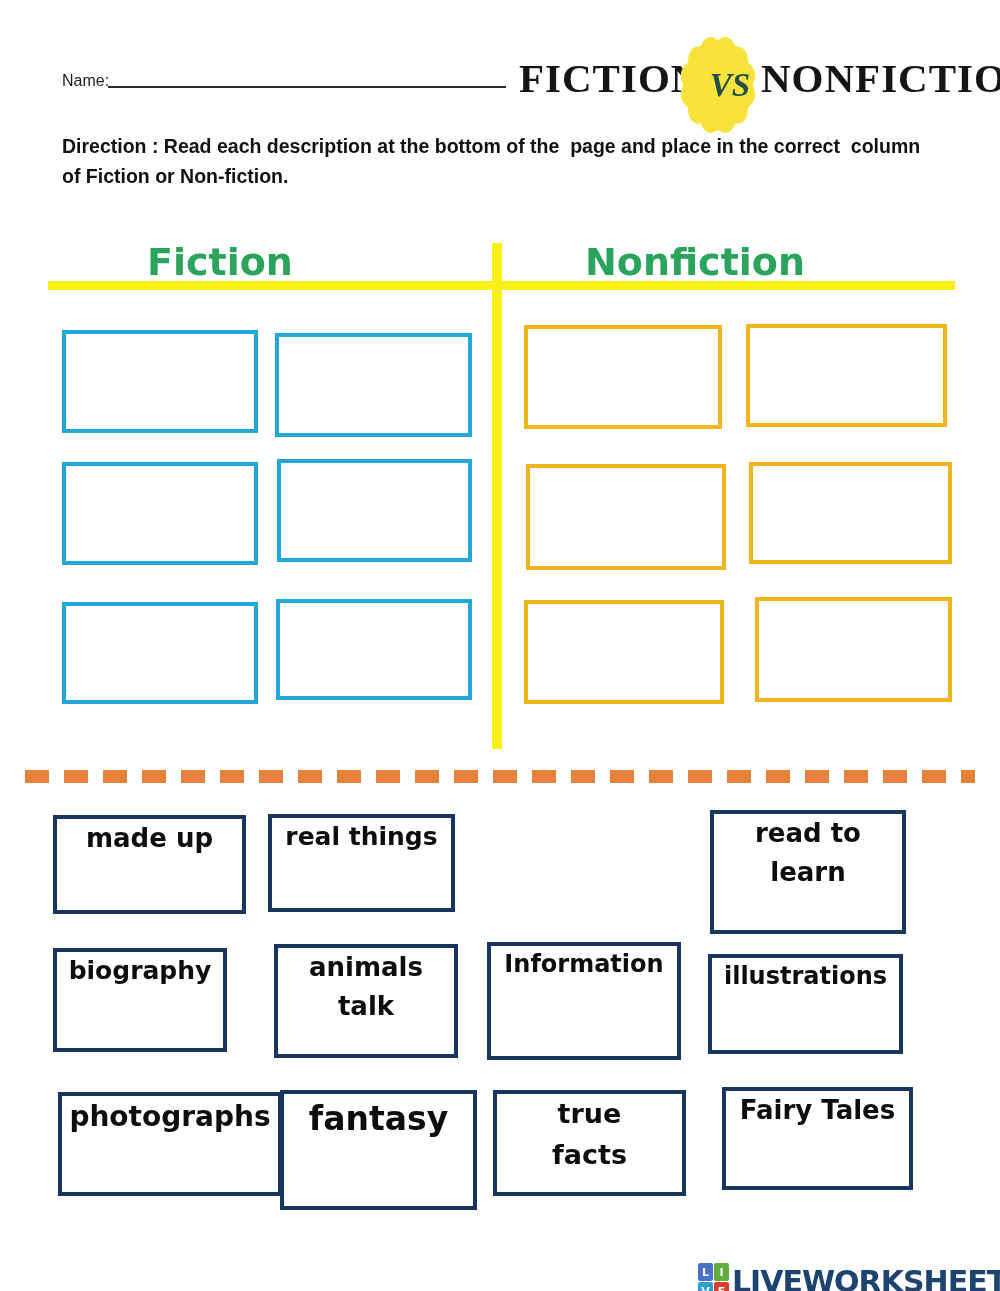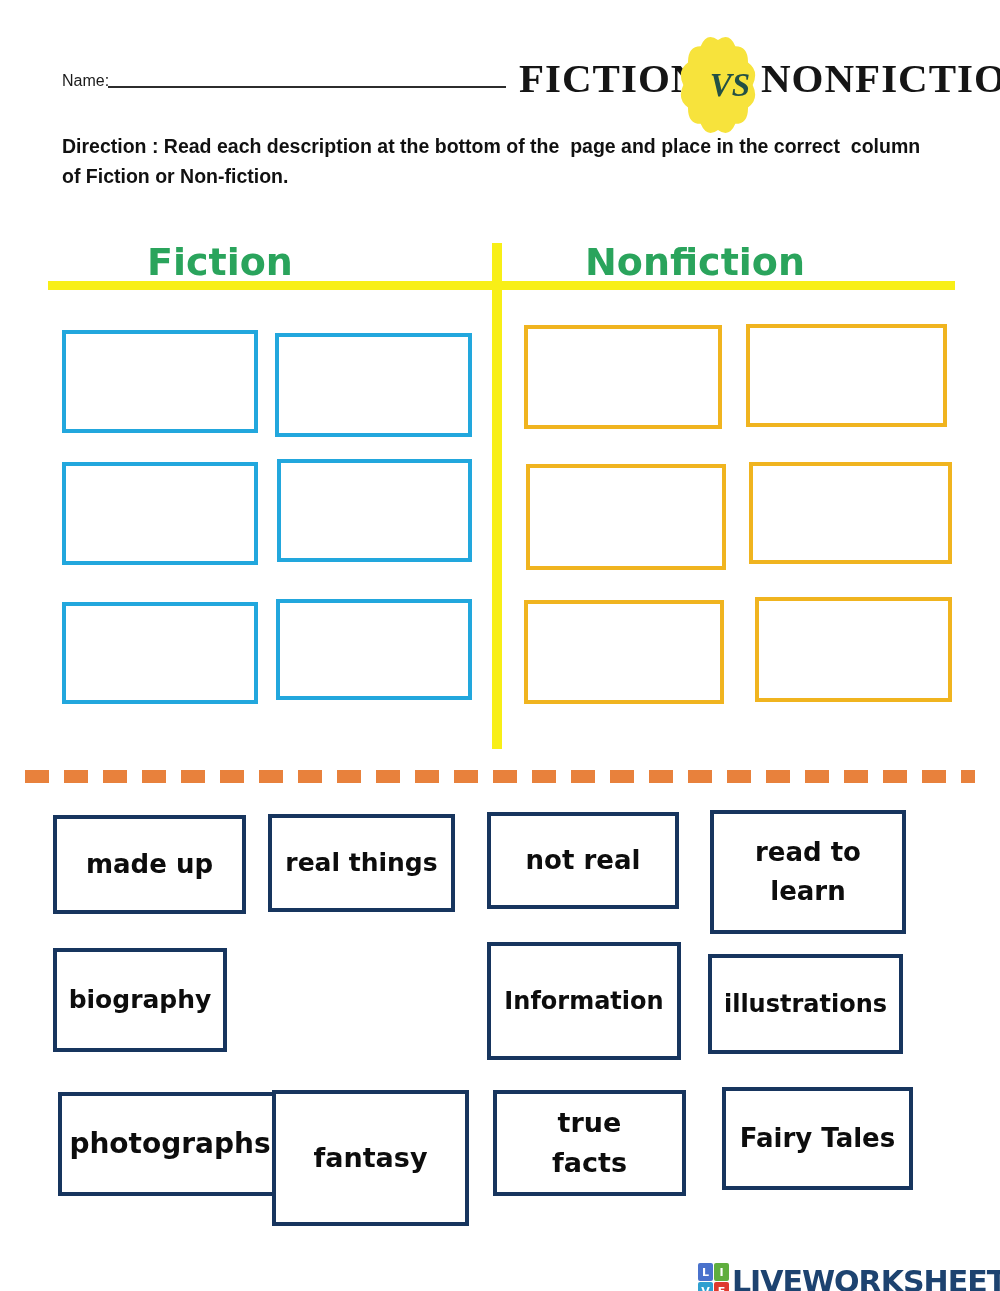--- a/index.html
+++ b/index.html
@@ -53,35 +53,35 @@
   .sn4{left:749px;top:450px;width:203px;height:102px}
   .sn5{left:524px;top:588px;width:200px;height:104px}
   .sn6{left:755px;top:585px;width:197px;height:105px}
 
   
   .dashed-divider { position:absolute; left:25px; top:758px; width:950px; height:13px;
     background:repeating-linear-gradient(90deg,#e8813c 0 24px,transparent 24px 39px); }
 
   
   .card { position:absolute; background:#fff; border:4px solid #17355e;
-          display:flex; align-items:center; justify-content:center; text-align:center;
+          display:flex; align-items:flex-start; justify-content:center; text-align:center;
           font-family:"DejaVu Sans", sans-serif; font-weight:bold; font-size:26px;
           color:#0d0d0d; line-height:1.5; }
   .c1{left:53px;top:803px;width:193px;height:99px}
   .c2{left:268px;top:802px;width:187px;height:98px;font-size:25px}
   .c3{left:487px;top:800px;width:192px;height:97px}
   .c4{left:710px;top:798px;width:196px;height:124px}
   .c4 span{max-width:150px}
   .c5{left:53px;top:936px;width:174px;height:104px;font-size:25px}
   .c6{left:274px;top:932px;width:184px;height:114px}
   .c6 span{max-width:140px}
   .c7{left:487px;top:930px;width:194px;height:118px;font-size:24px}
   .c8{left:708px;top:942px;width:195px;height:100px;font-size:24px}
   .c9{left:58px;top:1080px;width:224px;height:104px;font-size:28px}
-  .c10{left:272px;top:1078px;width:197px;height:136px;font-size:27px}
+  .c10{left:280px;top:1078px;width:197px;height:120px;font-size:33px}
   .c11{left:493px;top:1078px;width:193px;height:106px;font-size:27px}
   .c11 span{max-width:110px}
   .c12{left:722px;top:1075px;width:191px;height:103px;font-size:26px}
 
   
   .logo { position:absolute; left:698px; top:1251px; display:flex; align-items:center; }
   .logo-tiles { display:grid; grid-template-columns:15px 15px; grid-template-rows:18px 18px;
                 gap:1px; margin-right:3px; }
   .logo-tile { display:flex; align-items:center; justify-content:center;
                color:#fff; font-weight:bold; font-size:11px;
@@ -130,28 +130,28 @@
   <div class="slot nonfiction-slot sn6"></div>
 
   <div class="dashed-divider"></div>
 
   <div class="card c1">
       <span>made up</span>
     </div>
   <div class="card c2">
       <span>real things</span>
     </div>
-  <div class="card c3">
-      <span>not real</span>
-    </div>
   <div class="card c4">
       <span>read to learn</span>
     </div>
   <div class="card c5">
       <span>biography</span>
+    </div>
+  <div class="card c6">
+      <span>animals talk</span>
     </div>
   <div class="card c8">
       <span>illustrations</span>
     </div>
   <div class="card c7">
       <span>Information</span>
     </div>
   <div class="card c9">
       <span>photographs</span>
     </div>

